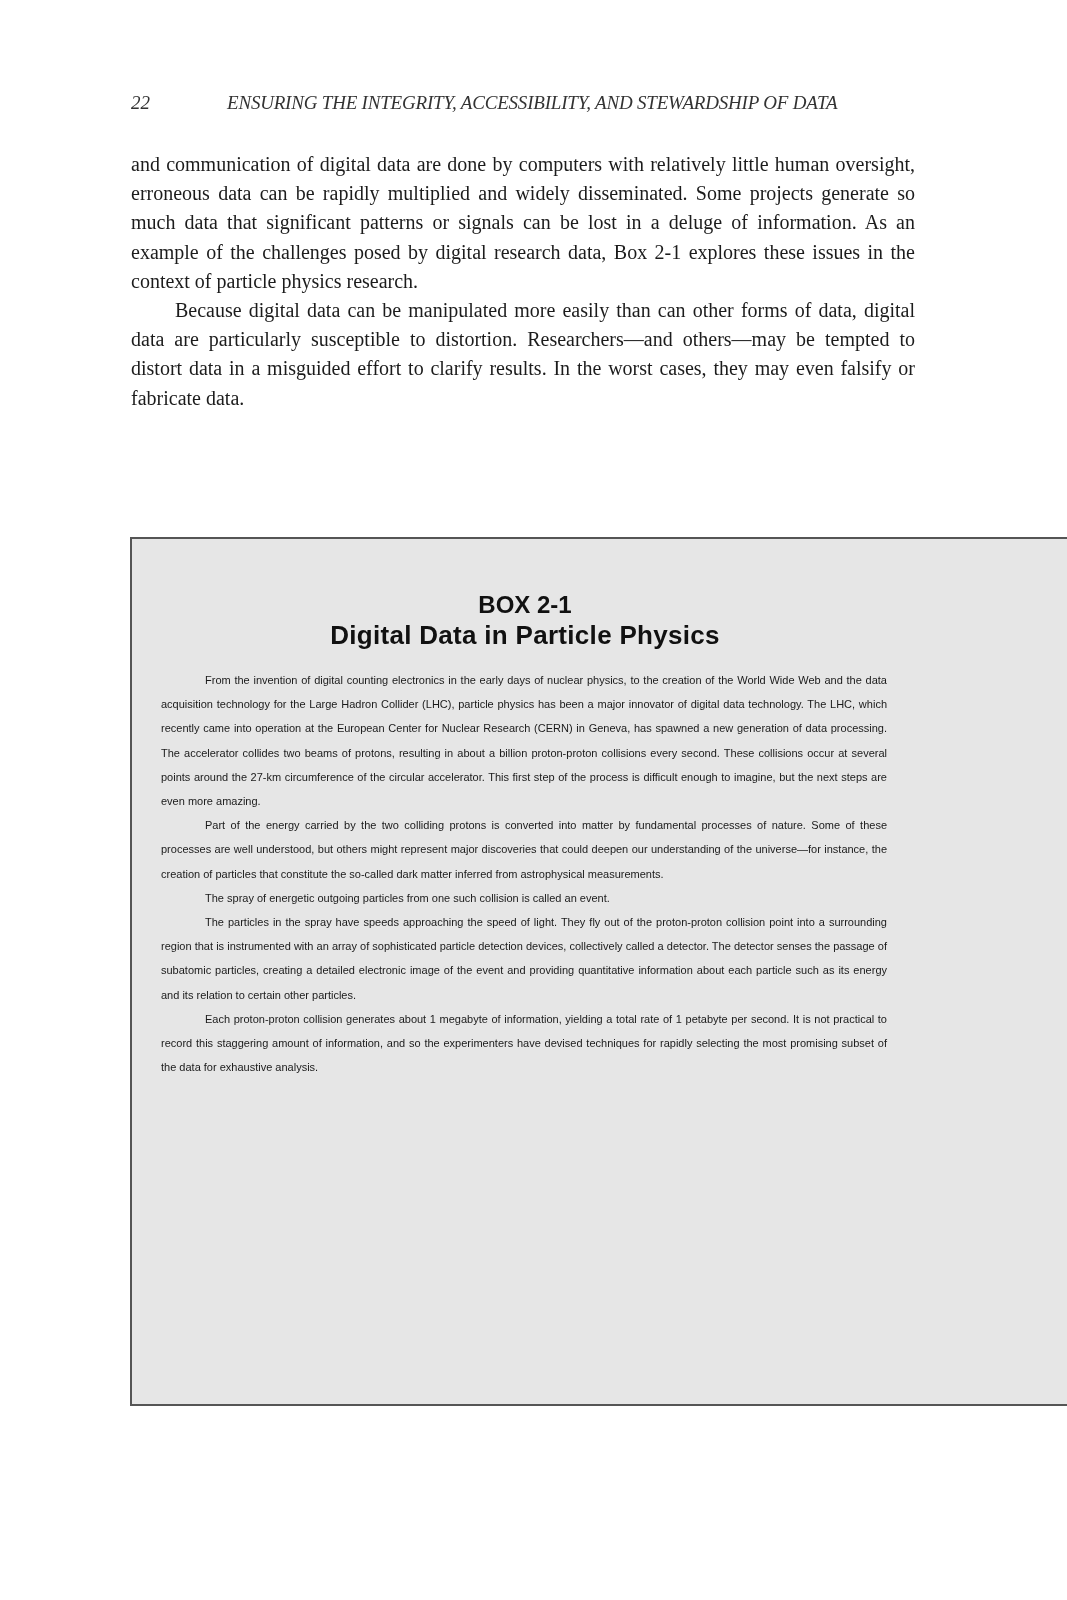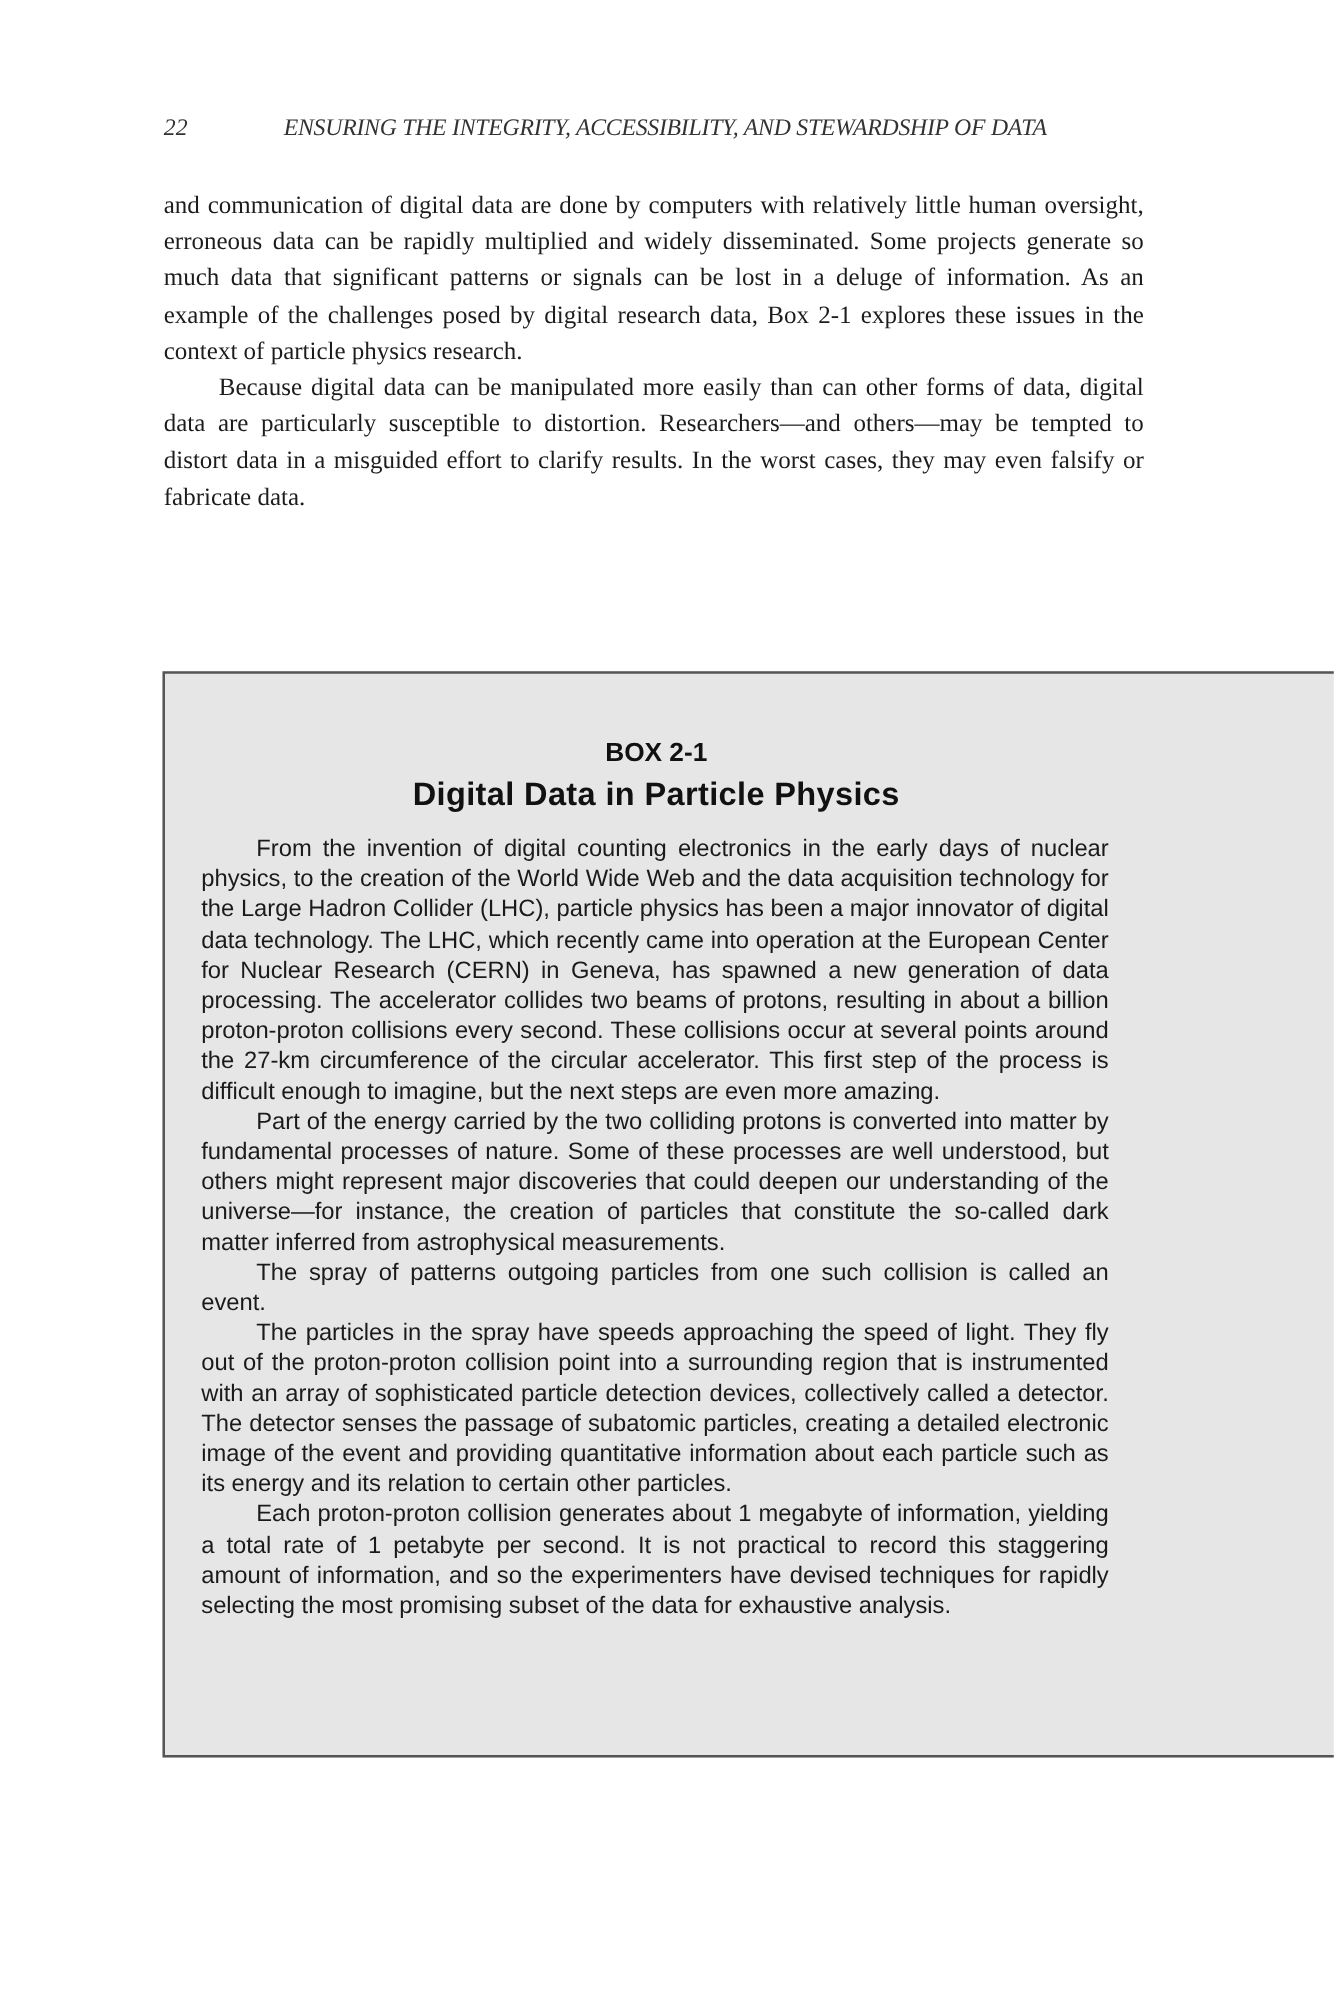--- a/index.html
+++ b/index.html
@@ -60,42 +60,42 @@
     box-sizing: border-box;
   }
   .box-label {
     position: absolute;
     left: 0;
     width: 786px;
     top: 52px;
     text-align: center;
     font-family: "Liberation Sans", "DejaVu Sans", sans-serif;
     font-weight: bold;
-    font-size: 21px;
+    font-size: 24px;
     color: #111;
   }
   .box-title {
     position: absolute;
     left: 0;
     width: 786px;
     top: 81px;
     text-align: center;
     font-family: "Liberation Sans", "DejaVu Sans", sans-serif;
     font-weight: bold;
     font-size: 26px;
     color: #111;
     letter-spacing: 0.3px;
   }
   .box-body {
     position: absolute;
     left: 29px;
     top: 129px;
     width: 726px;
     font-family: "Liberation Sans", "DejaVu Sans", sans-serif;
-    font-size: 19px;
+    font-size: 11px;
     line-height: 24.2px;
     text-align: justify;
     color: #1a1a1a;
   }
   .box-body p {
     margin: 0;
     text-indent: 44px;
   }
 </style>
 </head>
@@ -109,17 +109,17 @@
   <p>and communication of digital data are done by computers with relatively little human oversight, erroneous data can be rapidly multiplied and widely disseminated. Some projects generate so much data that significant patterns or signals can be lost in a deluge of information. As an example of the challenges posed by digital research data, Box 2-1 explores these issues in the context of particle physics research.</p>
   <p class="indent">Because digital data can be manipulated more easily than can other forms of data, digital data are particularly susceptible to distortion. Researchers—and others—may be tempted to distort data in a misguided effort to clarify results. In the worst cases, they may even falsify or fabricate data.</p>
 </div>
 
 <div class="box">
   <div class="box-label">BOX 2-1</div>
   <div class="box-title">Digital Data in Particle Physics</div>
   <div class="box-body">
     <p>From the invention of digital counting electronics in the early days of nuclear physics, to the creation of the World Wide Web and the data acquisition technology for the Large Hadron Collider (LHC), particle physics has been a major innovator of digital data technology. The LHC, which recently came into operation at the European Center for Nuclear Research (CERN) in Geneva, has spawned a new generation of data processing. The accelerator collides two beams of protons, resulting in about a billion proton-proton collisions every second. These collisions occur at several points around the 27-km circumference of the circular accelerator. This first step of the process is difficult enough to imagine, but the next steps are even more amazing.</p>
     <p>Part of the energy carried by the two colliding protons is converted into matter by fundamental processes of nature. Some of these processes are well understood, but others might represent major discoveries that could deepen our understanding of the universe—for instance, the creation of particles that constitute the so-called dark matter inferred from astrophysical measurements.</p>
-    <p>The spray of patterns outgoing particles from one such collision is called an event.</p>
+    <p>The spray of energetic outgoing particles from one such collision is called an event.</p>
     <p>The particles in the spray have speeds approaching the speed of light. They fly out of the proton-proton collision point into a surrounding region that is instrumented with an array of sophisticated particle detection devices, collectively called a detector. The detector senses the passage of subatomic particles, creating a detailed electronic image of the event and providing quantitative information about each particle such as its energy and its relation to certain other particles.</p>
     <p>Each proton-proton collision generates about 1 megabyte of information, yielding a total rate of 1 petabyte per second. It is not practical to record this staggering amount of information, and so the experimenters have devised techniques for rapidly selecting the most promising subset of the data for exhaustive analysis.</p>
   </div>
 </div>
 
 </body></html>

